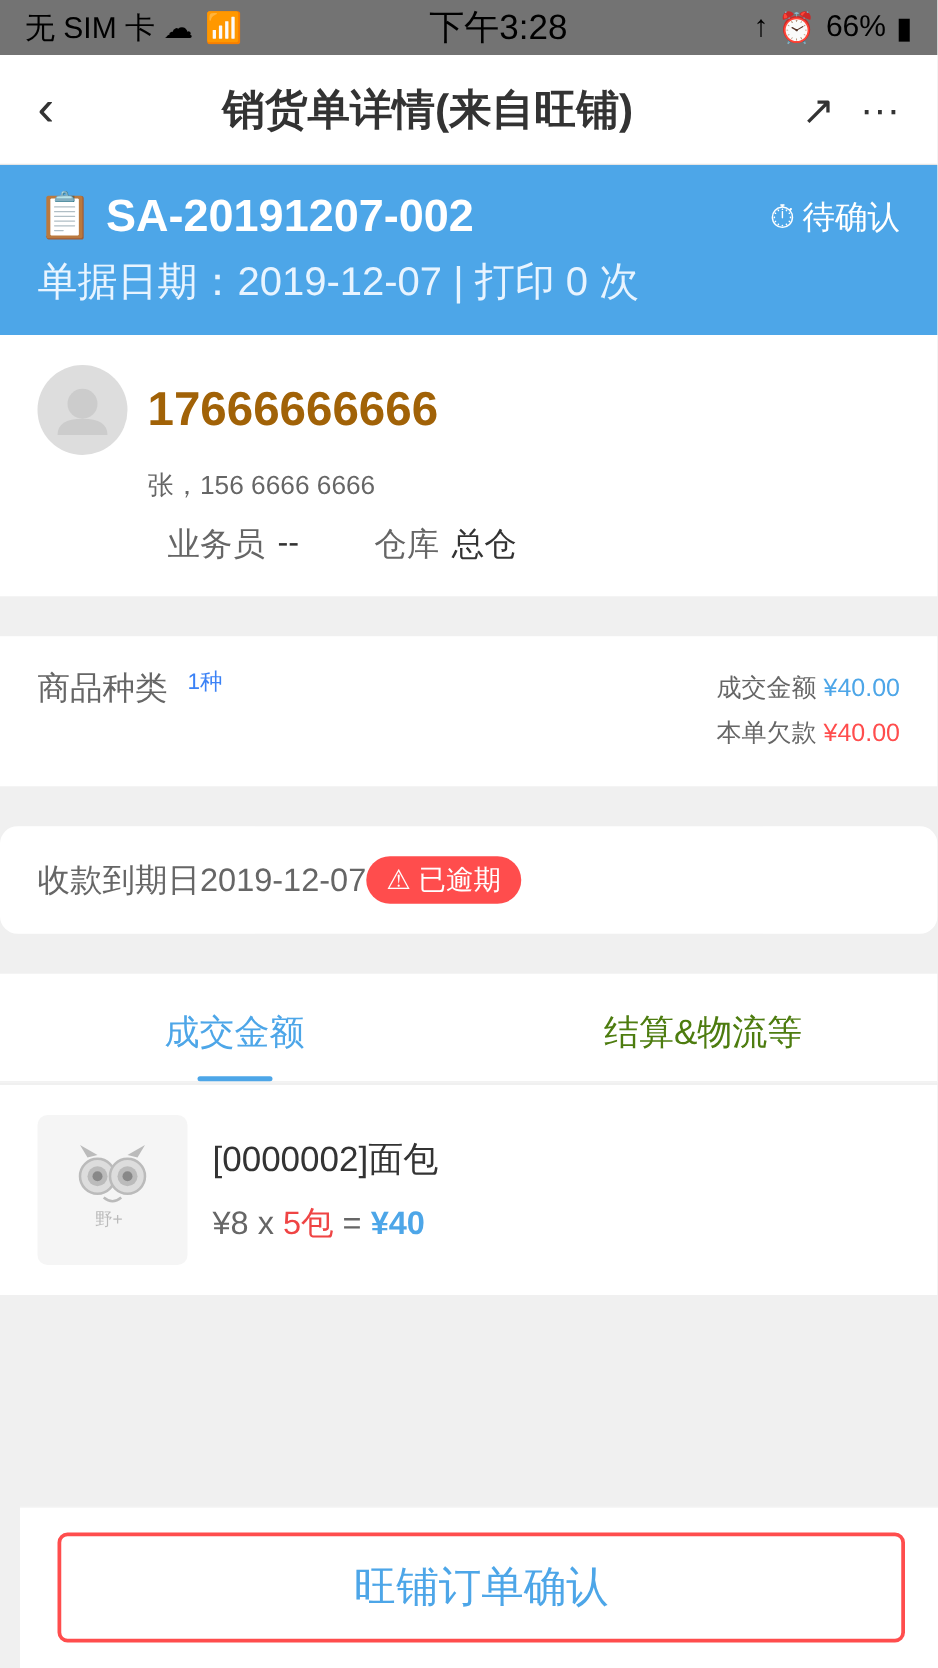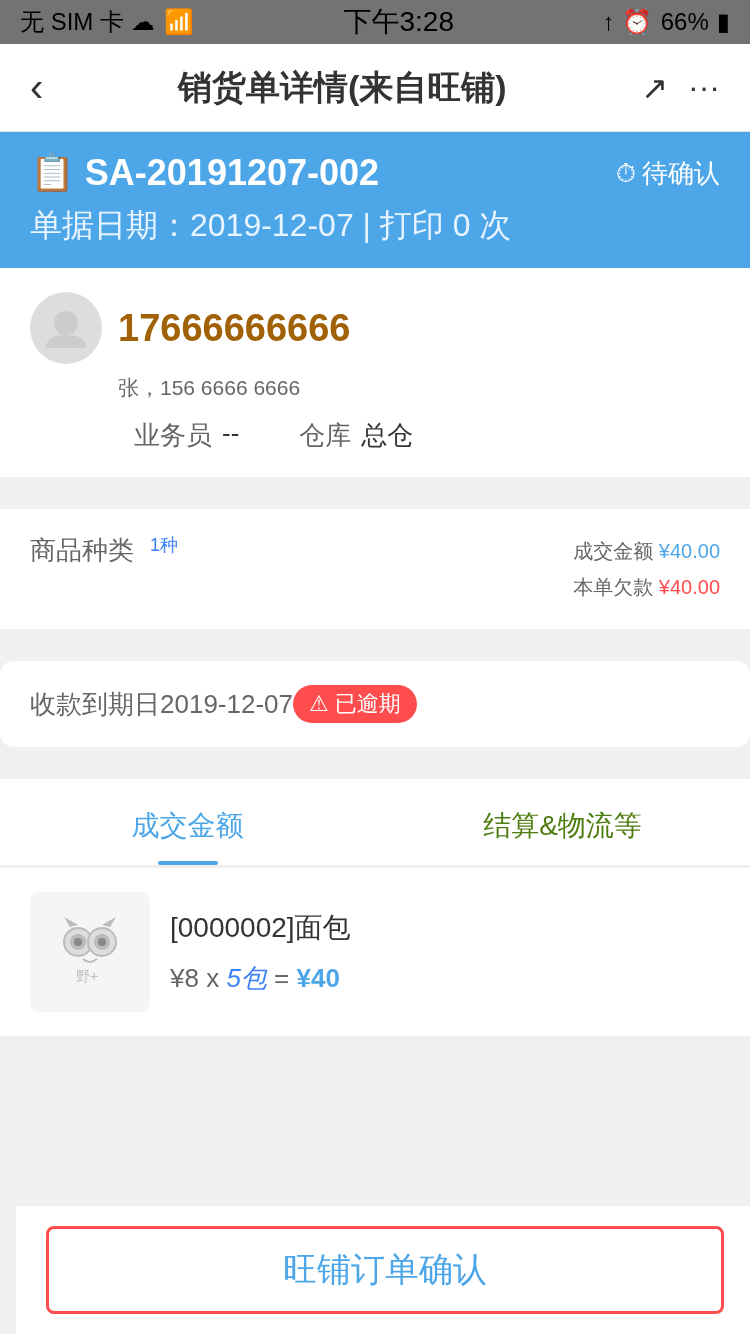--- a/index.html
+++ b/index.html
@@ -253,21 +253,21 @@
     }
     .product-name {
       font-size: 28px;
       color: #333;
       margin-bottom: 14px;
     }
     .product-price-row {
       font-size: 26px;
       color: #666;
     }
-    .price-highlight { color: #3b82f6; font-style: italic; }
+    .price-highlight { color: #ef4444; }
     .price-total { color: #4da6e8; font-weight: 600; }
 
     
     .content-spacer {
       background: #f0f0f0;
       height: 200px;
     }
 
     
     .bottom-bar {

